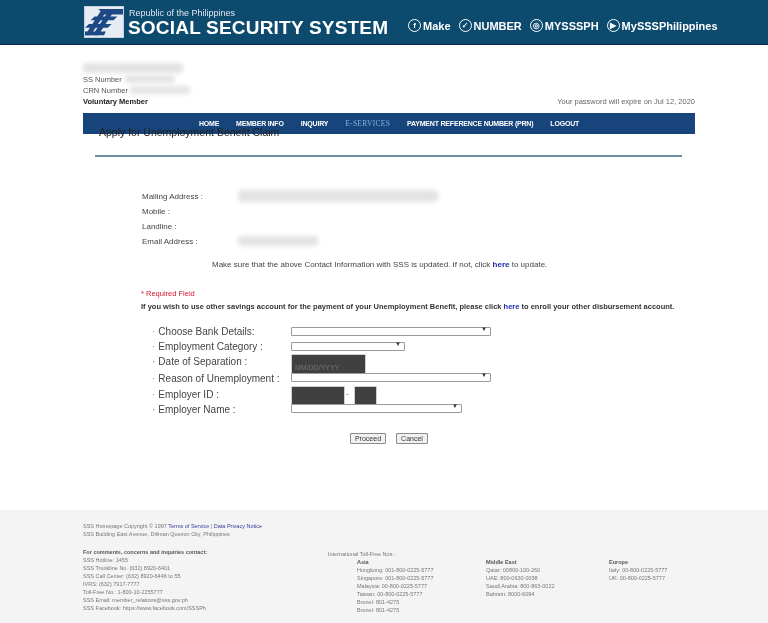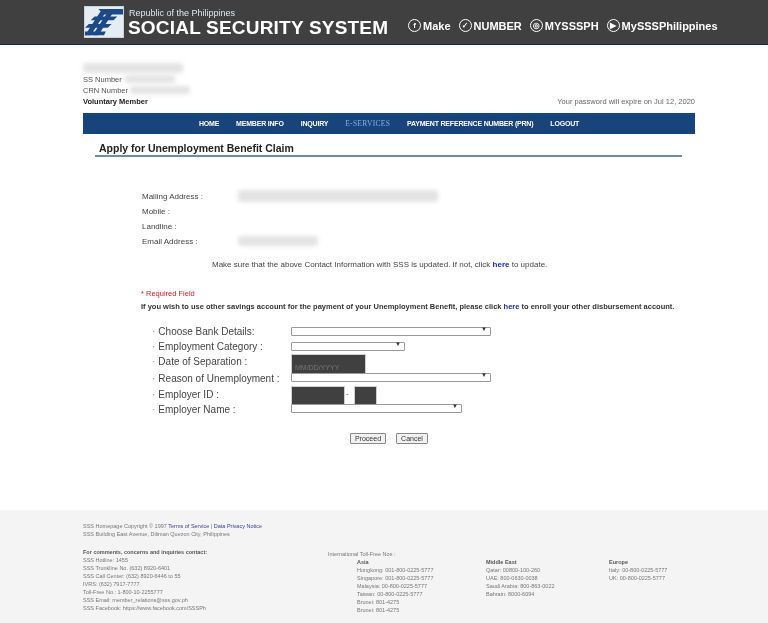--- a/index.html
+++ b/index.html
@@ -1,41 +1,41 @@
 <!DOCTYPE html>
 <html><head>
 <meta charset="utf-8">
 <style>
   * { box-sizing: border-box; margin: 0; padding: 0; }
   html, body { width: 768px; height: 623px; overflow: hidden; background: #ffffff; }
   body { font-family: "Liberation Sans", sans-serif; color: #333; position: relative; }
 
   
-  .top-header { position: absolute; left: 0; top: 0; width: 768px; height: 45px; background: #404040; border-bottom: 1px solid #0f2a55; }
+  .top-header { position: absolute; left: 0; top: 0; width: 768px; height: 45px; background: #0c4a6e; border-bottom: 1px solid #0f2a55; }
   .logo-box { position: absolute; left: 84px; top: 6px; width: 40px; height: 32px; background: #e6ecf3; border: 1px solid #c8d2de; overflow: hidden; }
   .logo-box svg { width: 100%; height: 100%; display: block; }
   .brand-small { position: absolute; left: 129px; top: 8px; font-size: 9px; color: #dfe7f2; }
   .brand-big { position: absolute; left: 128px; top: 17px; font-size: 19px; font-weight: bold; color: #ffffff; letter-spacing: 0.2px; }
   .socials { position: absolute; left: 408px; top: 19px; display: flex; gap: 8px; align-items: center; }
   .social { display: flex; align-items: center; gap: 2px; color: #ffffff; font-size: 11px; font-weight: bold; }
   .social .ico { width: 13px; height: 13px; border: 1.5px solid #fff; border-radius: 50%; display: inline-flex; align-items: center; justify-content: center; font-size: 8px; line-height: 1; }
 
   
   .blur-bar { position: absolute; background: #e3e3e3; border-radius: 3px; filter: blur(2px); }
   .user-line { position: absolute; left: 83px; font-size: 7.5px; color: #555; }
   .user-line.bold { color: #222; font-weight: bold; }
   .pw-expire { position: absolute; right: 73px; top: 97px; font-size: 7.5px; color: #666; }
 
   
   .nav { position: absolute; left: 83px; top: 113px; width: 612px; height: 21px; background: #17447a; display: flex; justify-content: center; align-items: center; gap: 17px; }
   .nav-item { font-size: 7px; font-weight: bold; color: #ffffff; letter-spacing: -0.2px; cursor: pointer; }
   .nav-item.active { color: #7fb6e6; font-family: "Liberation Serif", serif; font-weight: normal; font-size: 7.5px; letter-spacing: 0.3px; }
 
   
-  .page-title { position: absolute; left: 99px; top: 142px; font-size: 10.5px; font-weight: bold; color: #222; }
+  .page-title { position: absolute; left: 99px; top: 126px; font-size: 10.5px; font-weight: normal; color: #222; }
   .title-rule { position: absolute; left: 95px; top: 155px; width: 587px; height: 2px; background: #6c8ea3; }
 
   
   .contact-label { position: absolute; left: 142px; font-size: 8px; color: #444; }
   .update-note { position: absolute; left: 212px; top: 260px; font-size: 8px; color: #444; }
   a.link { color: #1a2aa8; font-weight: bold; text-decoration: none; }
 
   .required { position: absolute; left: 141px; top: 289px; font-size: 7.5px; color: #d11a2a; }
   .enroll-note { position: absolute; left: 141px; top: 302px; width: 560px; font-size: 7.5px; color: #333; font-weight: bold; line-height: 10px; }
   .enroll-note a.link { font-weight: bold; }

